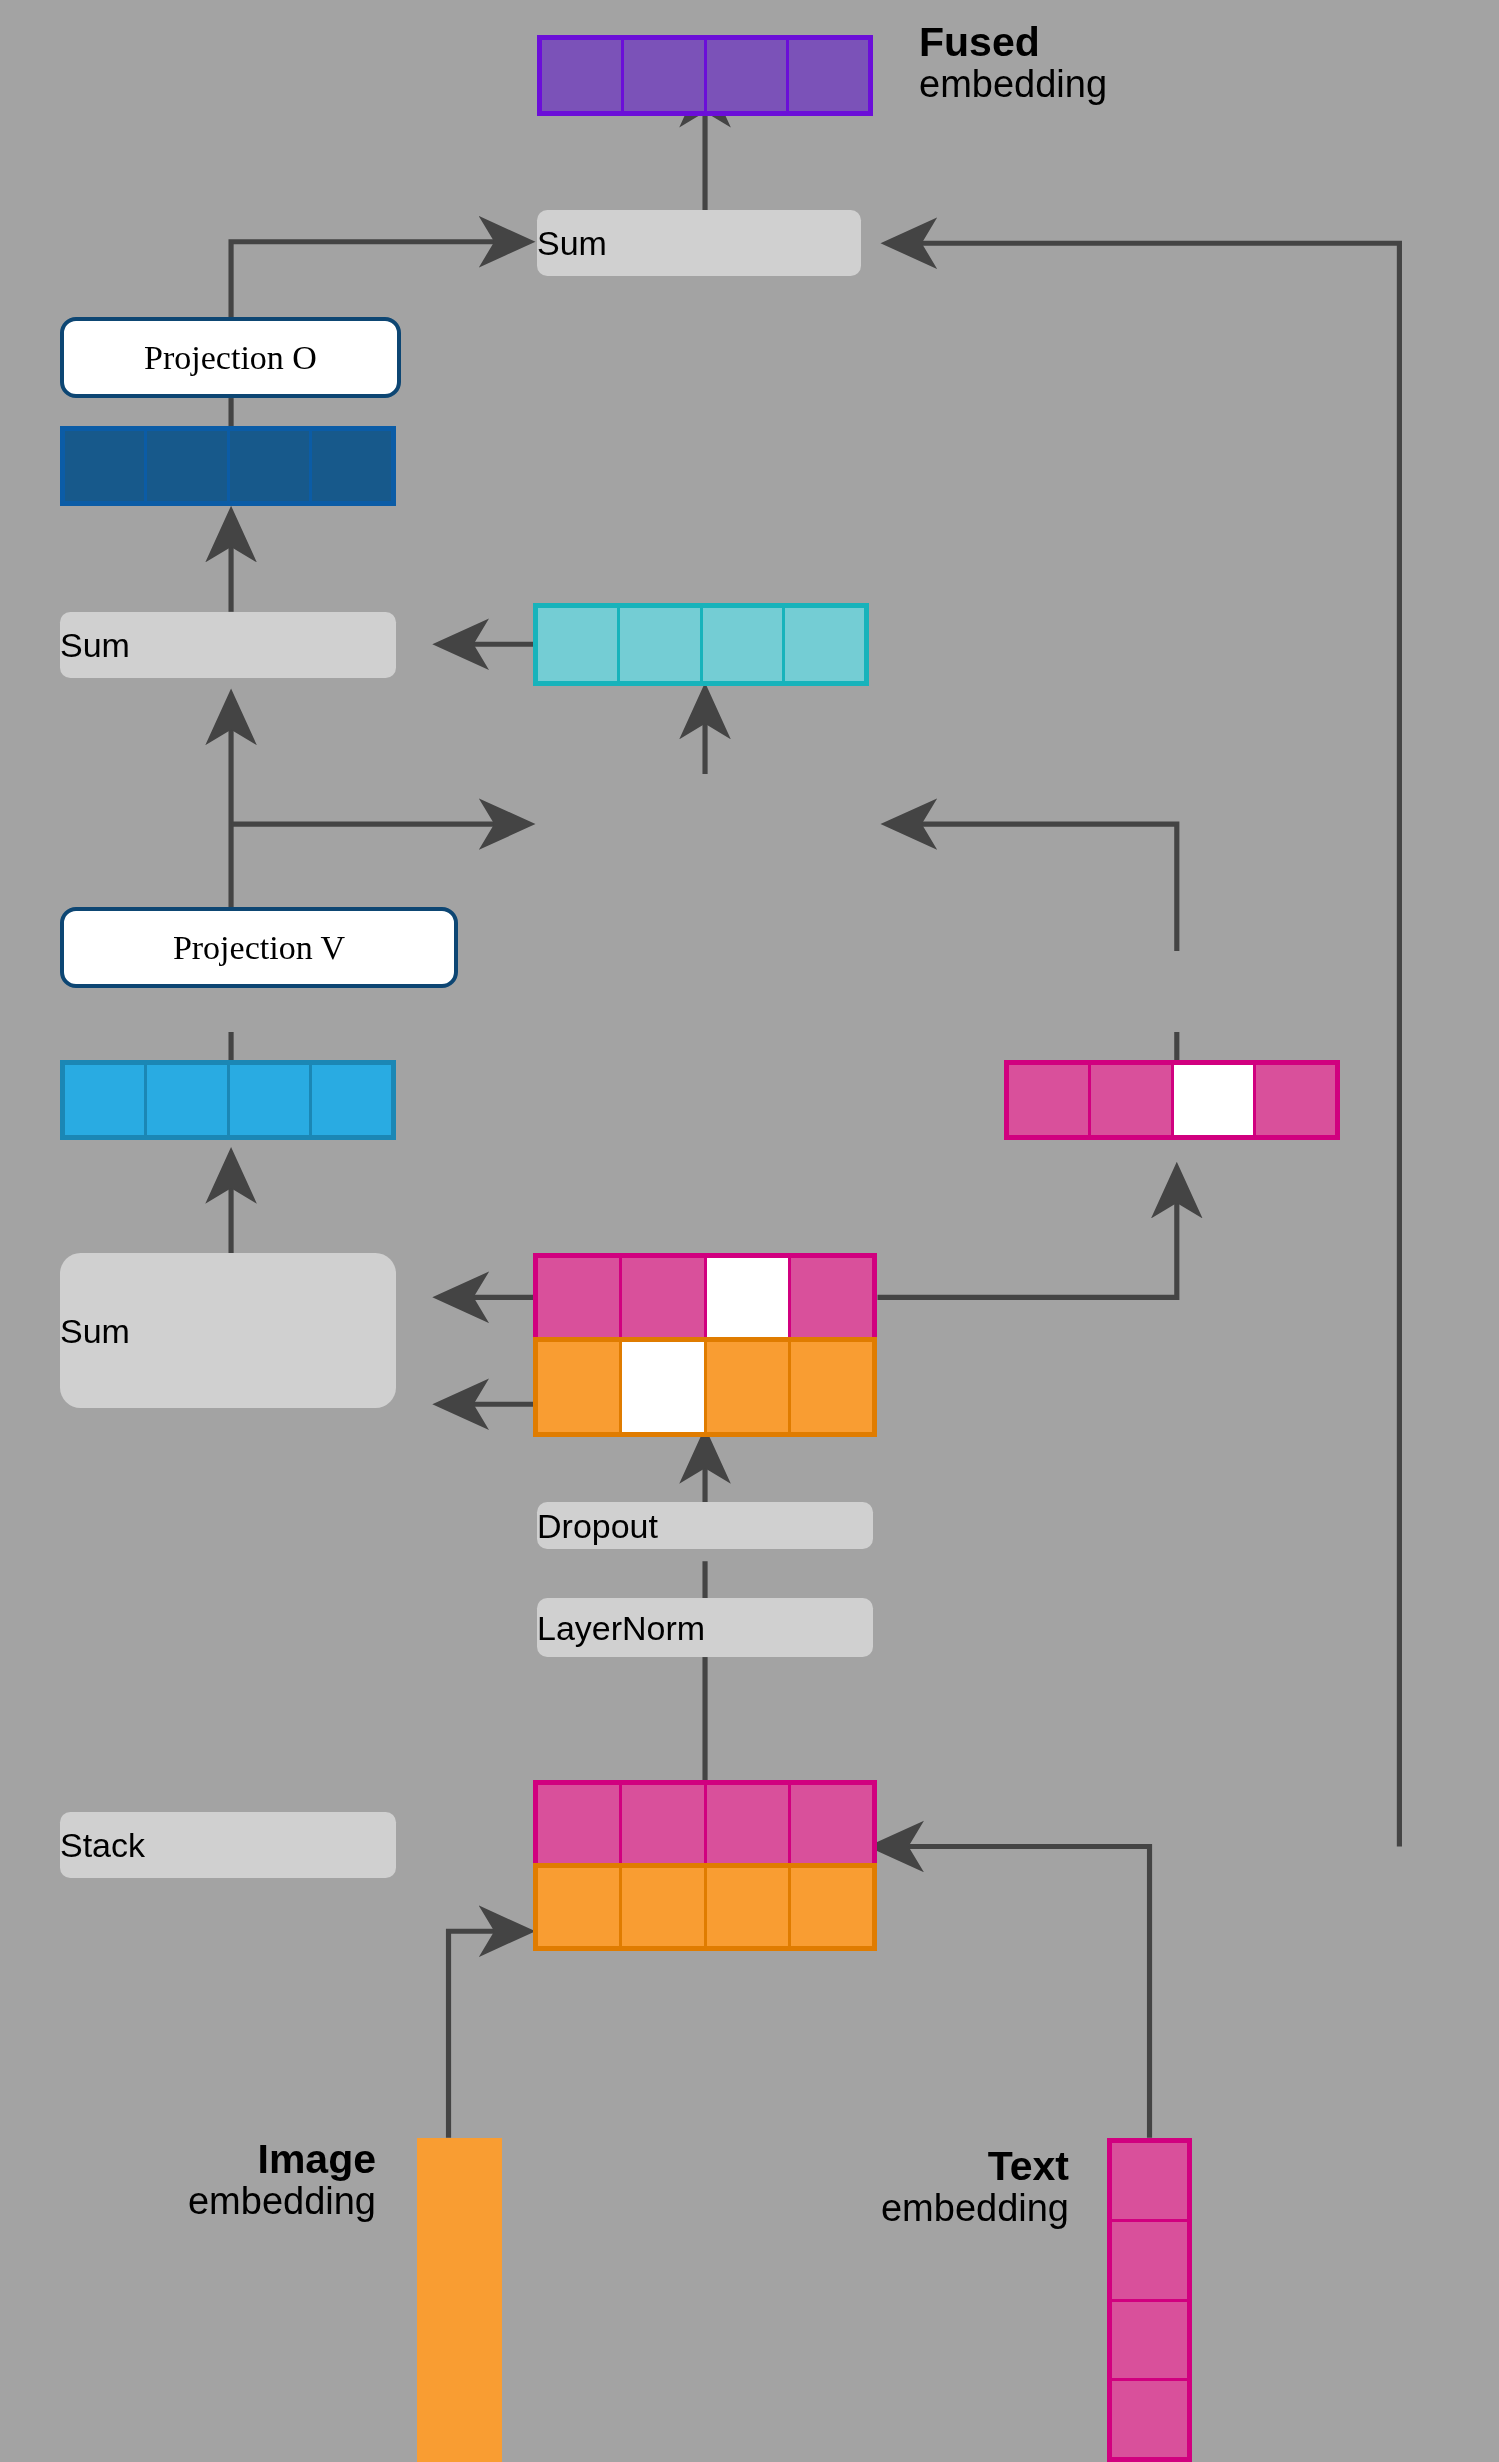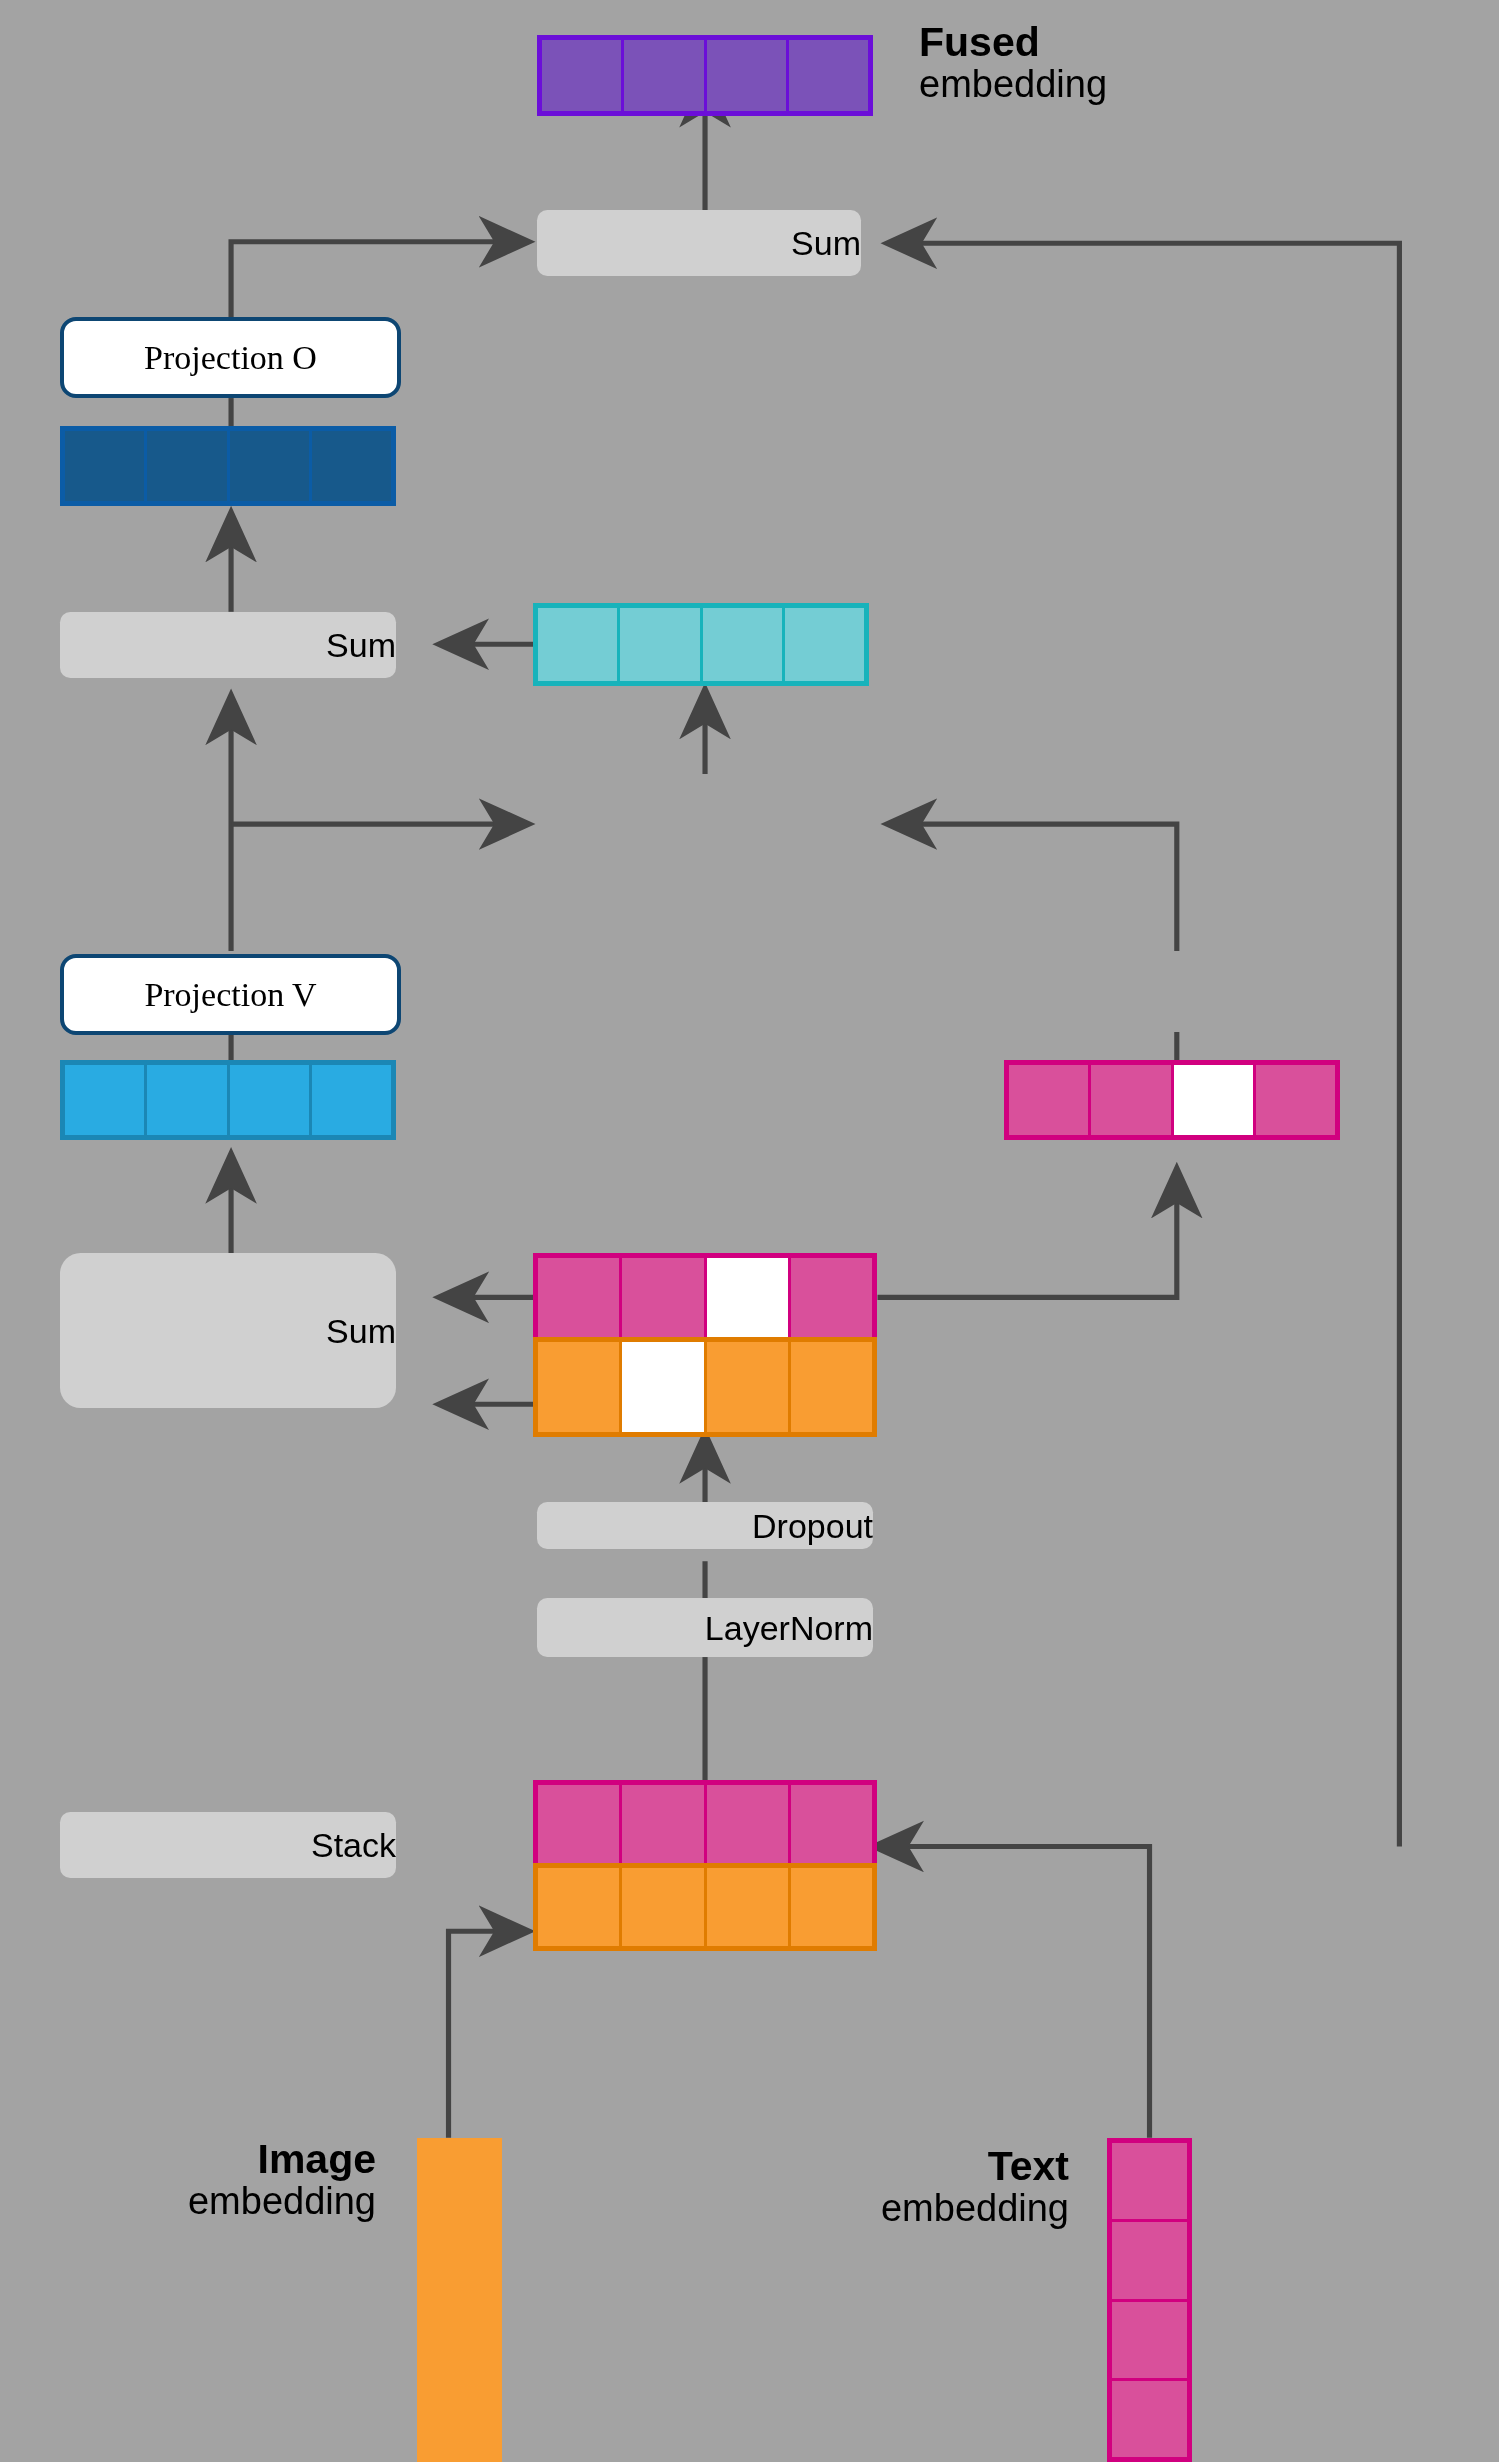--- a/index.html
+++ b/index.html
@@ -3,21 +3,21 @@
 <meta charset="utf-8">
 <style>
   html,body{margin:0;padding:0;background:#ffffff;}
   body{font-family:"Liberation Sans",sans-serif;}
   #stage{position:relative;width:1500px;height:2462px;background:#a3a3a3;overflow:hidden;}
   #wires{position:absolute;left:0;top:0;width:1500px;height:2462px;}
 
   
   .proc{
     position:absolute;background:#d0d0d0;border-radius:10.3px;
-    display:flex;align-items:center;justify-content:flex-end;
+    display:flex;align-items:center;justify-content:flex-start;
     color:#000;font-size:34px;line-height:1;
   }
   
   .proj{
     position:absolute;background:#ffffff;border:4.4px solid #0d4673;border-radius:16px;
     display:flex;align-items:center;justify-content:center;
     color:#000;font-size:34px;line-height:1;box-sizing:border-box;font-family:Liberation Serif, serif;
   }
   
   .vec{position:absolute;display:flex;box-sizing:border-box;}
@@ -118,21 +118,21 @@
   </div>
 
   <div class="vec" style="left:533px;top:603px;width:336px;height:83px;background:#74cdd4;border:5.2px solid #17b3bb;">
     <div class="cell" style="background:#74cdd4;border-right:3.7px solid #17b3bb;"></div>
     <div class="cell" style="background:#74cdd4;border-right:3.7px solid #17b3bb;"></div>
     <div class="cell" style="background:#74cdd4;border-right:3.7px solid #17b3bb;"></div>
     <div class="cell" style="background:#74cdd4;"></div>
   </div>
 
 
-  <div class="proj" style="left:60px;top:954px;width:341px;height:81px;">
+  <div class="proj" style="left:60px;top:907px;width:398px;height:81px;">
     <span>Projection V</span>
   </div>
 
   <div class="vec" style="left:60px;top:1060px;width:336px;height:80px;background:#29abe2;border:5.2px solid #1b87b5;">
     <div class="cell" style="background:#29abe2;border-right:3.7px solid #1b87b5;"></div>
     <div class="cell" style="background:#29abe2;border-right:3.7px solid #1b87b5;"></div>
     <div class="cell" style="background:#29abe2;border-right:3.7px solid #1b87b5;"></div>
     <div class="cell" style="background:#29abe2;"></div>
   </div>
 

